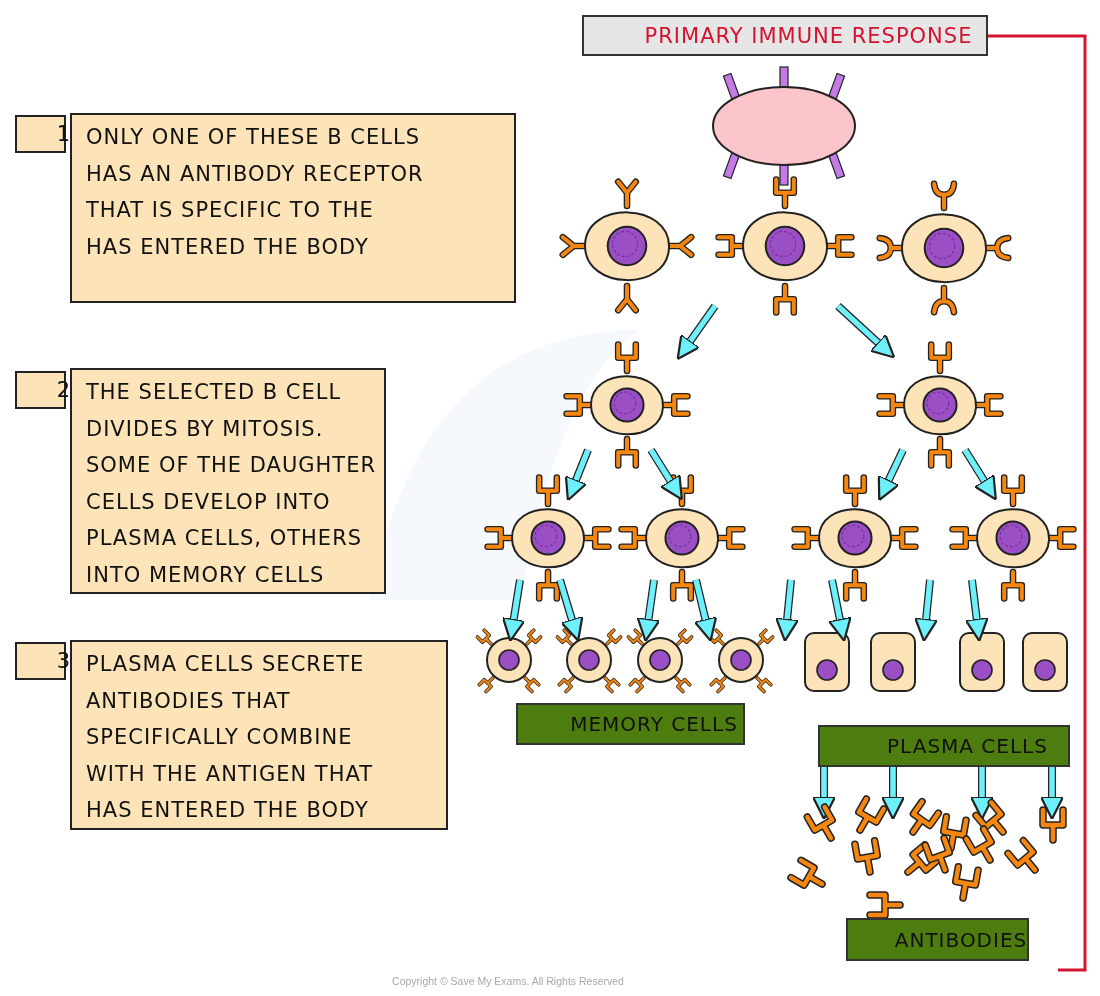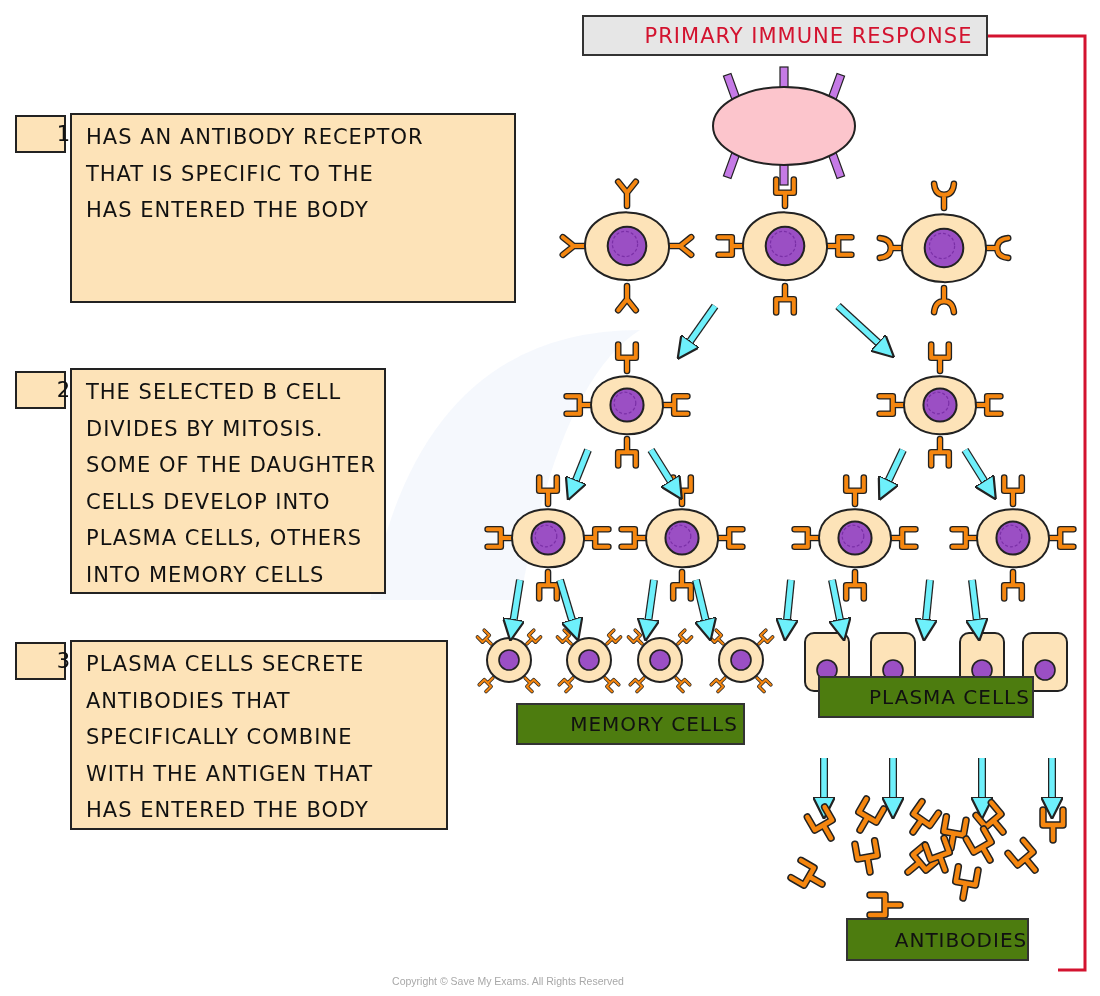--- a/index.html
+++ b/index.html
@@ -455,20 +455,21 @@
         <path d="M0,0 V-12 M-8,-24 V-12 H8 V-24" fill="none" stroke="#222" stroke-width="6" stroke-linecap="round" stroke-linejoin="round"></path>
         <path d="M0,0 V-12 M-8,-24 V-12 H8 V-24" fill="none" stroke="#f5860f" stroke-width="3.6" stroke-linecap="round" stroke-linejoin="round"></path>
       </g>
     </g>
 </svg>
 
 <div class="title-box hand">PRIMARY IMMUNE RESPONSE</div>
 
 <div class="num-box hand" style="left:15px;top:115px;">1</div>
 <div class="text-box hand" style="left:70px;top:113px;width:446px;height:190px;">
+  <div>ONLY  ONE  OF  THESE  B  CELLS</div>
   <div>HAS  AN  ANTIBODY  RECEPTOR</div>
   <div>THAT  IS  SPECIFIC  TO  THE</div>
   <div>HAS  ENTERED  THE  BODY</div>
 </div>
 
 <div class="num-box hand" style="left:15px;top:371px;">2</div>
 <div class="text-box hand" style="left:70px;top:368px;width:316px;height:226px;">
   <div>THE  SELECTED  B  CELL</div>
   <div>DIVIDES  BY  MITOSIS.</div>
   <div>SOME  OF  THE  DAUGHTER</div>
@@ -480,16 +481,16 @@
 <div class="num-box hand" style="left:15px;top:642px;">3</div>
 <div class="text-box hand" style="left:70px;top:640px;width:378px;height:190px;">
   <div>PLASMA  CELLS  SECRETE</div>
   <div>ANTIBODIES  THAT</div>
   <div>SPECIFICALLY  COMBINE</div>
   <div>WITH  THE  ANTIGEN  THAT</div>
   <div>HAS  ENTERED  THE  BODY</div>
 </div>
 
 <div class="label-box hand" style="left:516px;top:703px;width:229px;height:42px;">MEMORY  CELLS</div>
-<div class="label-box hand" style="left:818px;top:676px;width:216px;height:42px;">PLASMA  CELLS</div>
+<div class="label-box hand" style="left:818px;top:725px;width:252px;height:42px;">PLASMA  CELLS</div>
 <div class="label-box hand" style="left:846px;top:918px;width:183px;height:43px;">ANTIBODIES</div>
 
 <div class="copyright">Copyright © Save My Exams. All Rights Reserved</div>
 
 </body></html>

